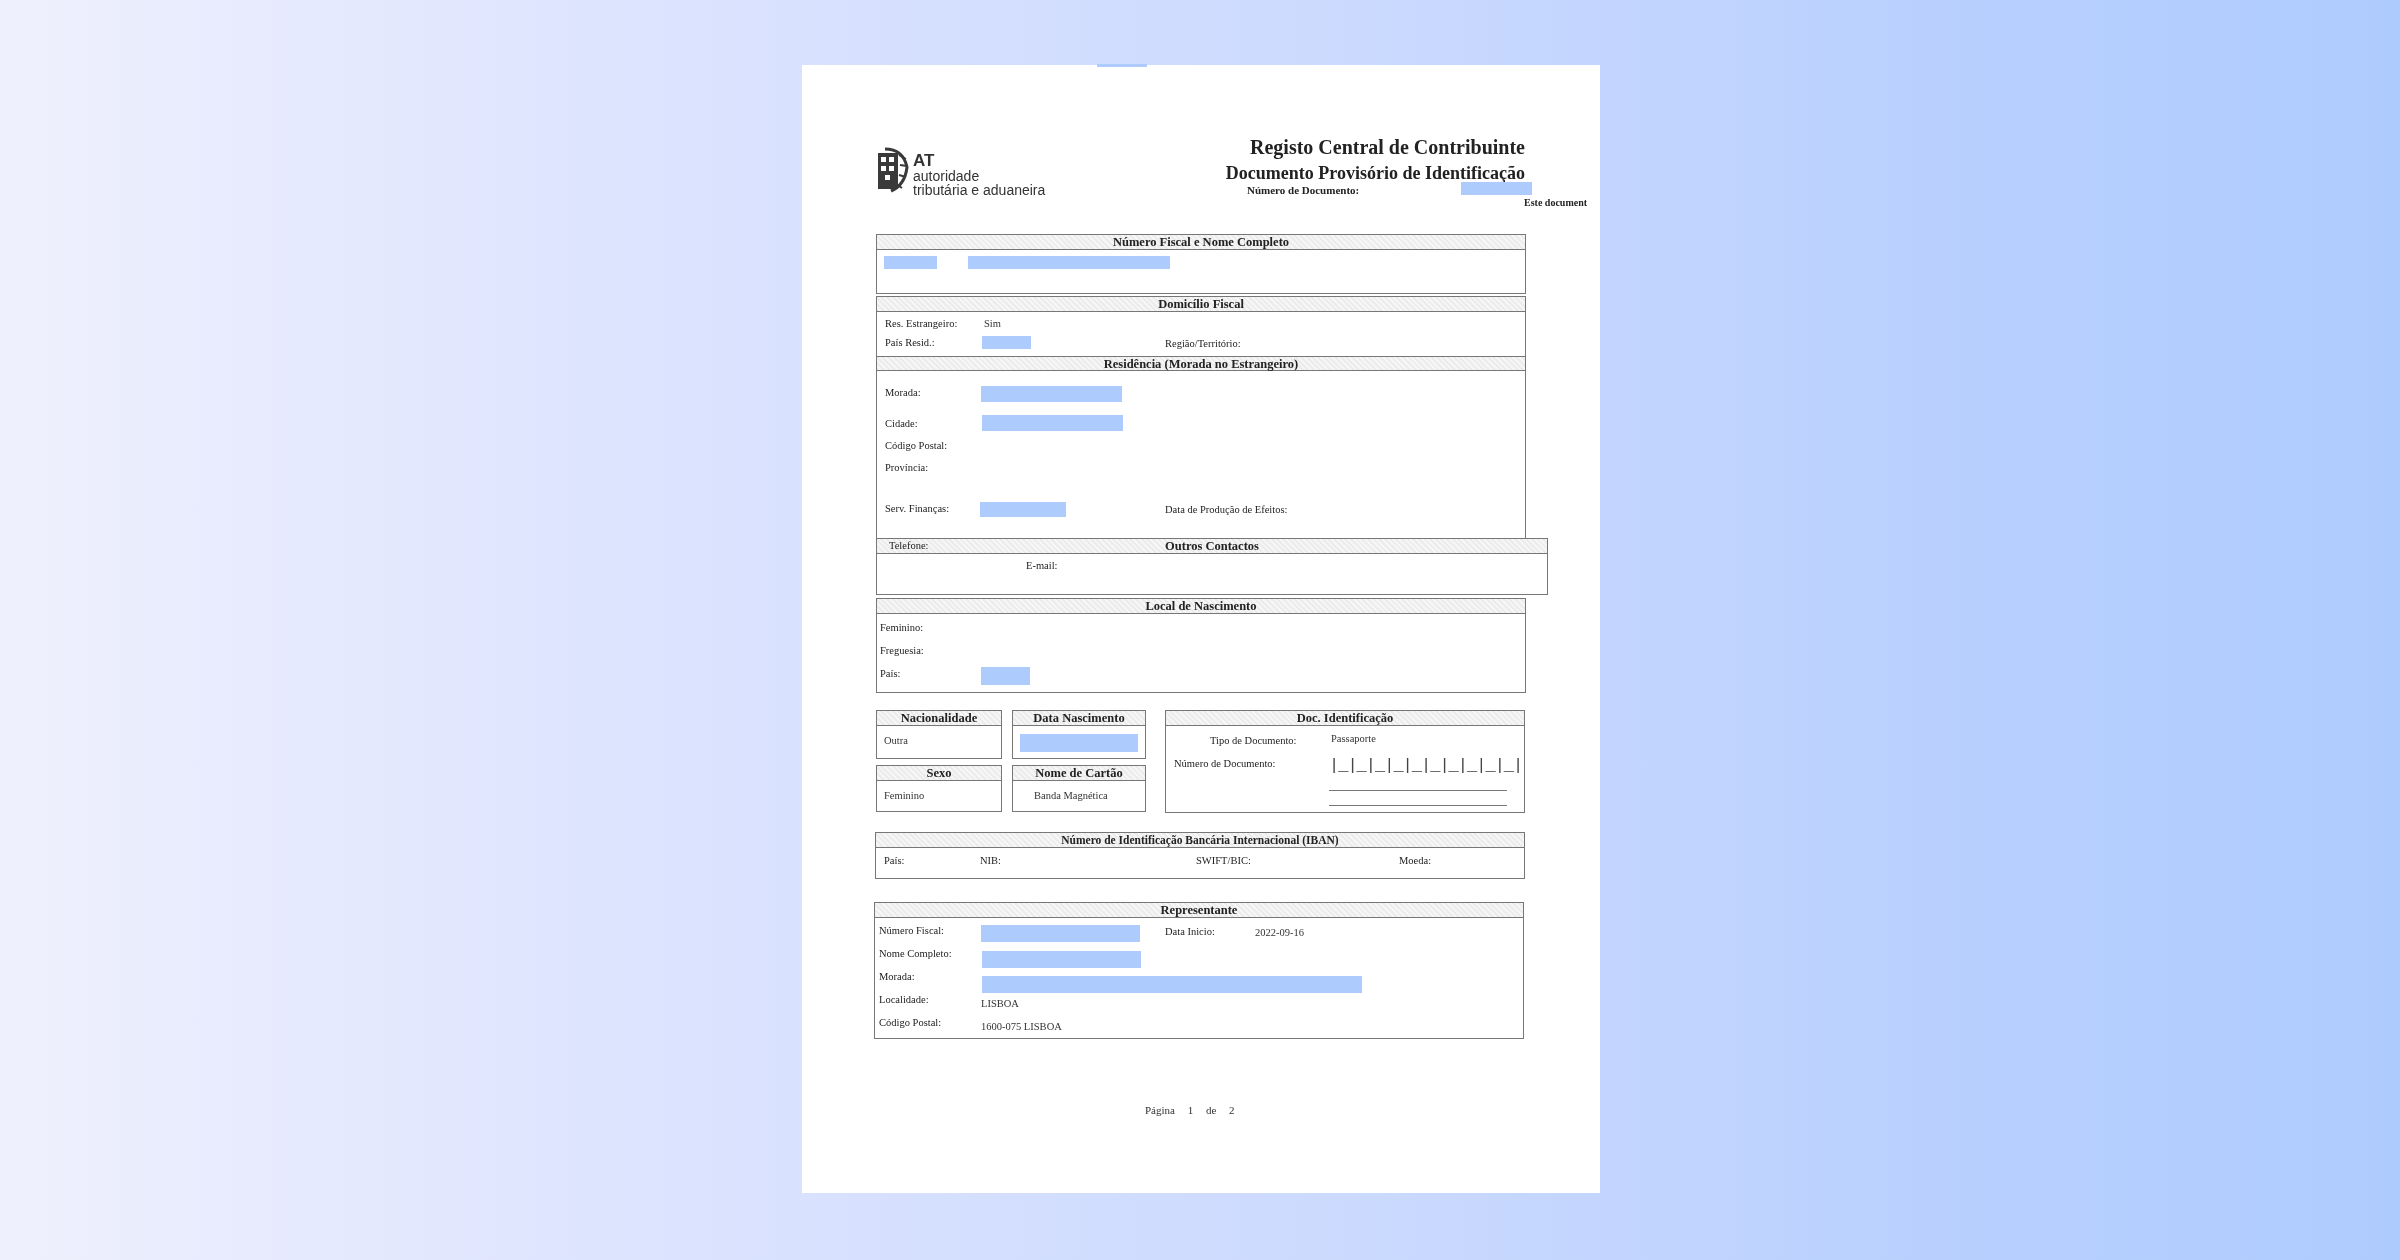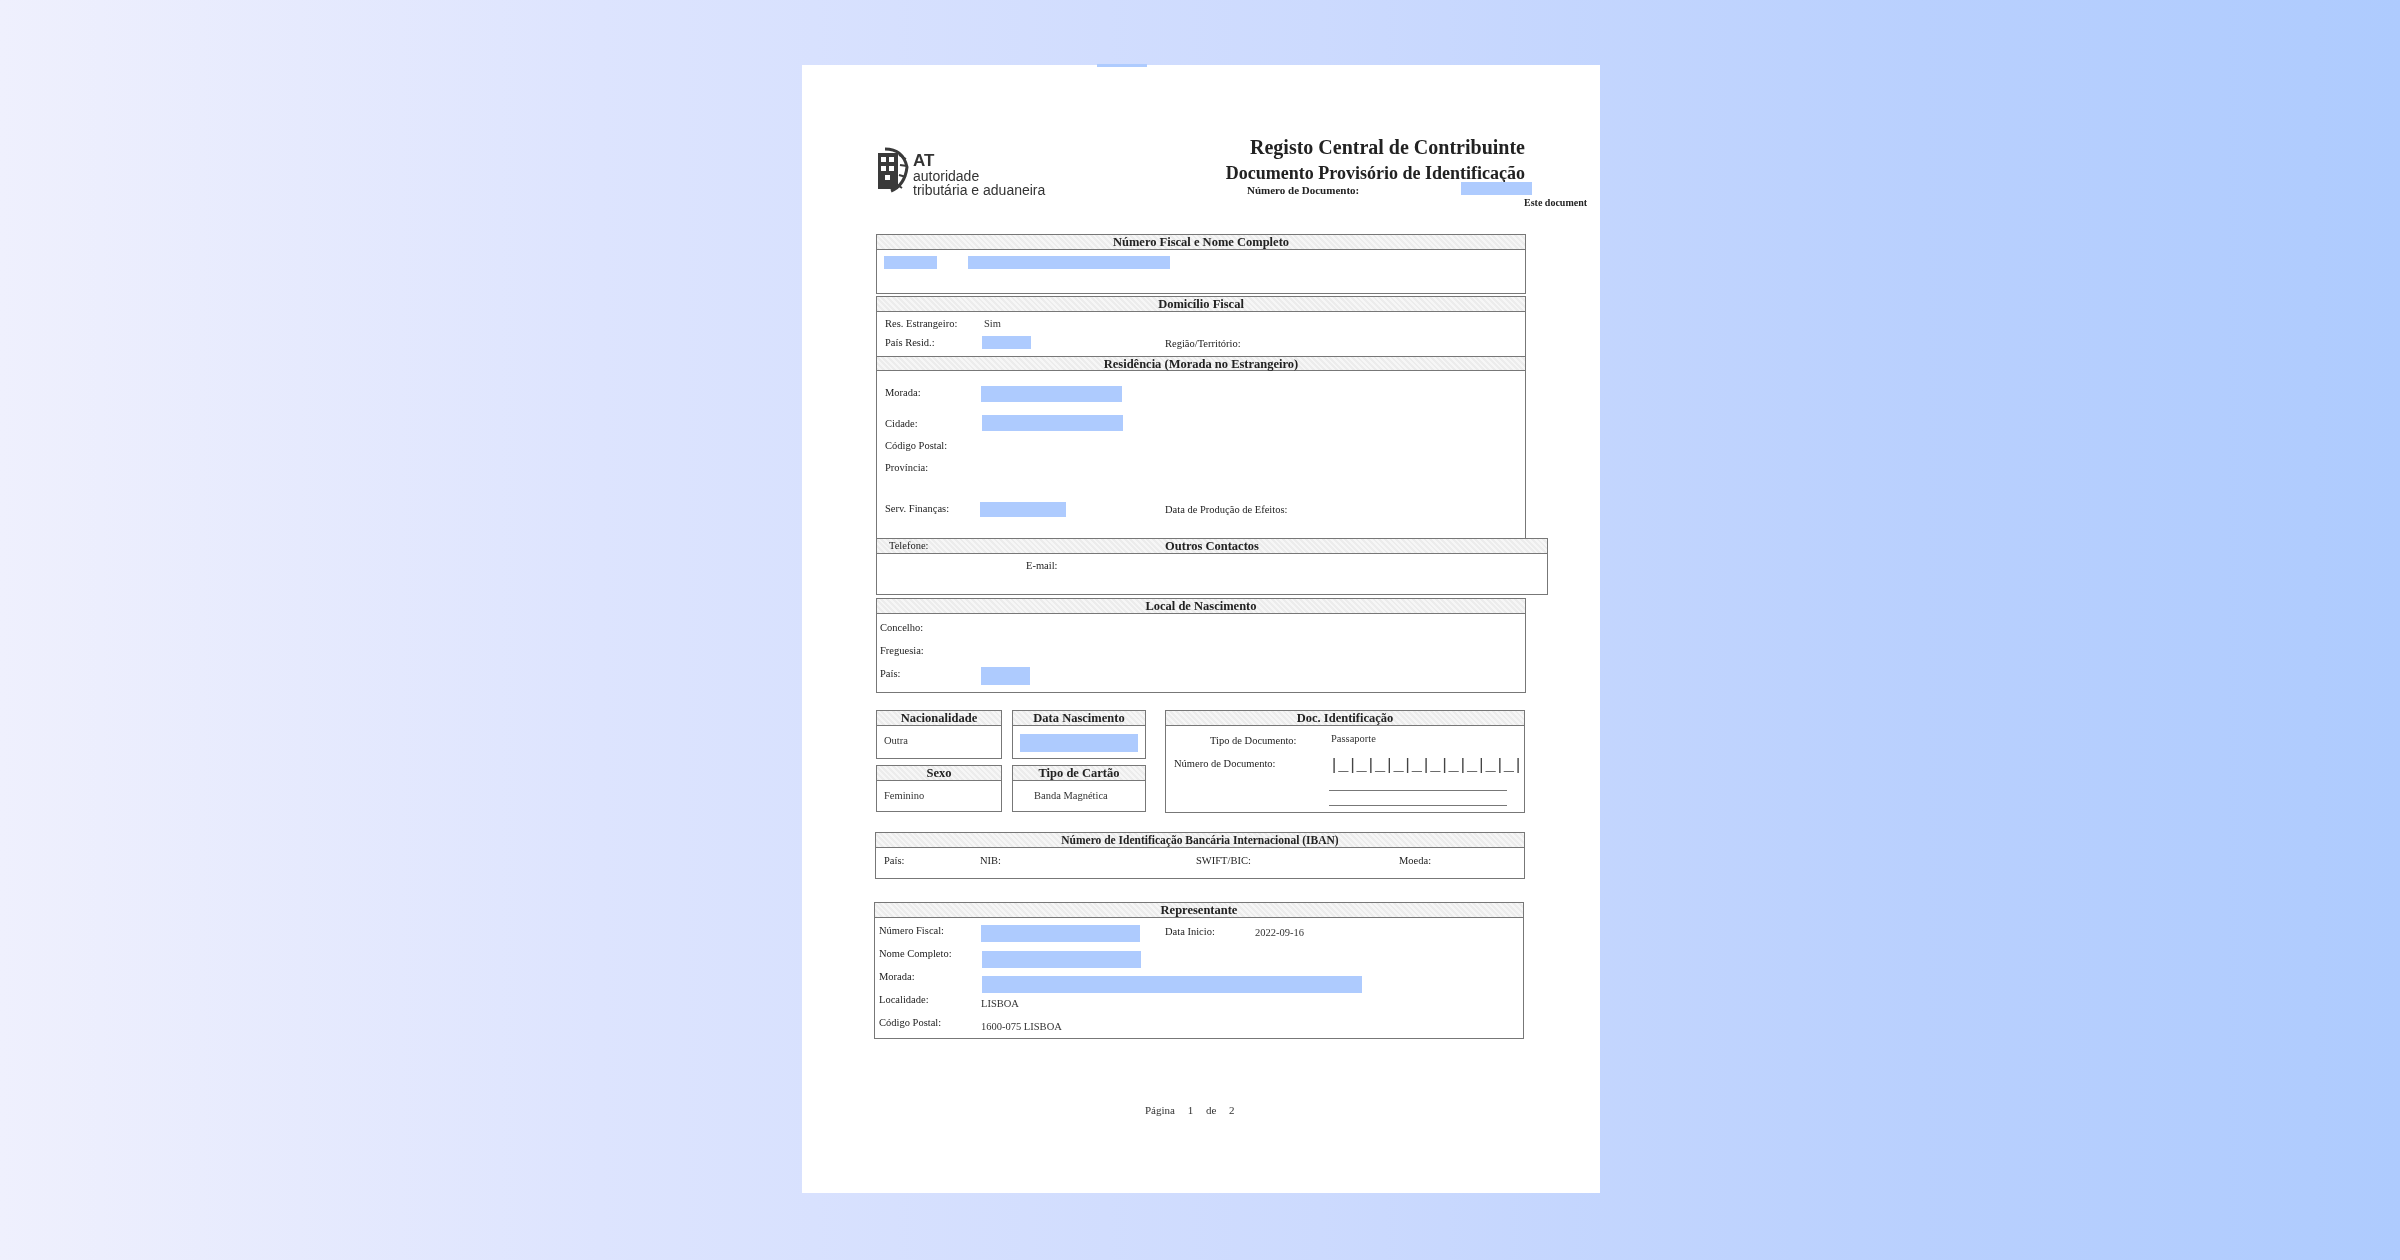--- a/index.html
+++ b/index.html
@@ -99,42 +99,42 @@
 
 <div class="box" style="left:876px;top:538px;width:672px;height:57px;">
   <div class="box-hdr">Outros Contactos</div>
 </div>
 <div class="lbl" style="left:889px;top:540px;">Telefone:</div>
 <div class="lbl" style="left:1026px;top:560px;">E-mail:</div>
 
 <div class="box" style="left:876px;top:598px;width:650px;height:95px;">
   <div class="box-hdr">Local de Nascimento</div>
 </div>
-<div class="lbl" style="left:880px;top:622px;">Concelho:</div>
+<div class="lbl" style="left:880px;top:622px;">Feminino:</div>
 <div class="lbl" style="left:880px;top:645px;">Freguesia:</div>
 <div class="lbl" style="left:880px;top:668px;">País:</div>
 <div class="redact" style="left:981px;top:667px;width:49px;height:18px;"></div>
 
 <div class="box" style="left:876px;top:710px;width:126px;height:49px;">
   <div class="box-hdr">Nacionalidade</div>
 </div>
 <div class="val" style="left:884px;top:735px;">Outra</div>
 
 <div class="box" style="left:1012px;top:710px;width:134px;height:49px;">
   <div class="box-hdr">Data Nascimento</div>
 </div>
 <div class="redact" style="left:1020px;top:734px;width:118px;height:18px;"></div>
 
 <div class="box" style="left:876px;top:765px;width:126px;height:47px;">
   <div class="box-hdr">Sexo</div>
 </div>
 <div class="val" style="left:884px;top:790px;">Feminino</div>
 
 <div class="box" style="left:1012px;top:765px;width:134px;height:47px;">
-  <div class="box-hdr">Tipo de Cartão</div>
+  <div class="box-hdr">Nome de Cartão</div>
 </div>
 <div class="val" style="left:1034px;top:790px;">Banda Magnética</div>
 
 <div class="box" style="left:1165px;top:710px;width:360px;height:103px;">
   <div class="box-hdr">Doc. Identificação</div>
 </div>
 <div class="lbl" style="left:1174px;top:735px;margin-left:36px;">Tipo de Documento:</div>
 <div class="val" style="left:1331px;top:733px;">Passaporte</div>
 <div class="lbl" style="left:1174px;top:758px;">Número de Documento:</div>
 <div class="digits" style="left:1329px;top:756px;">|_|_|_|_|_|_|_|_|_|_|</div>

